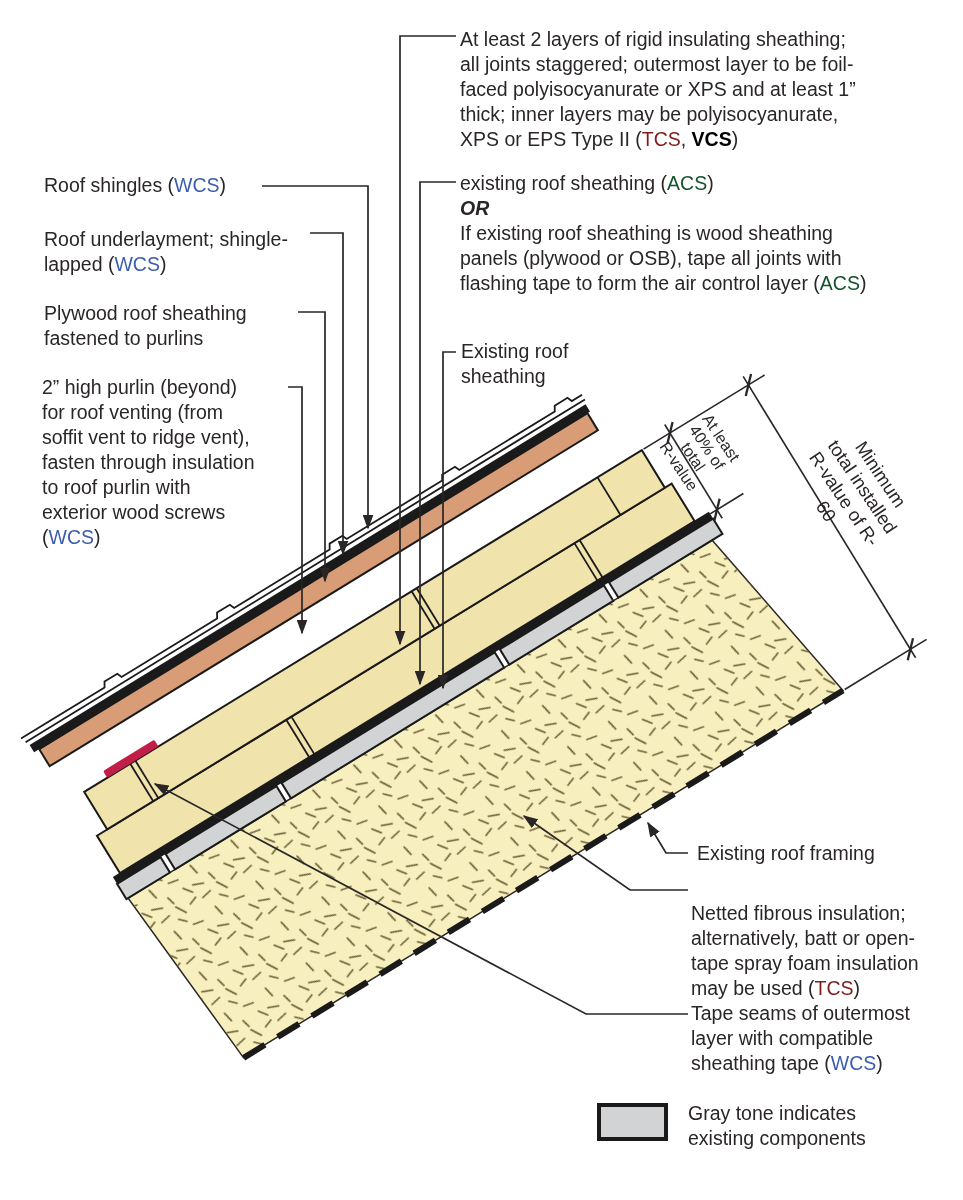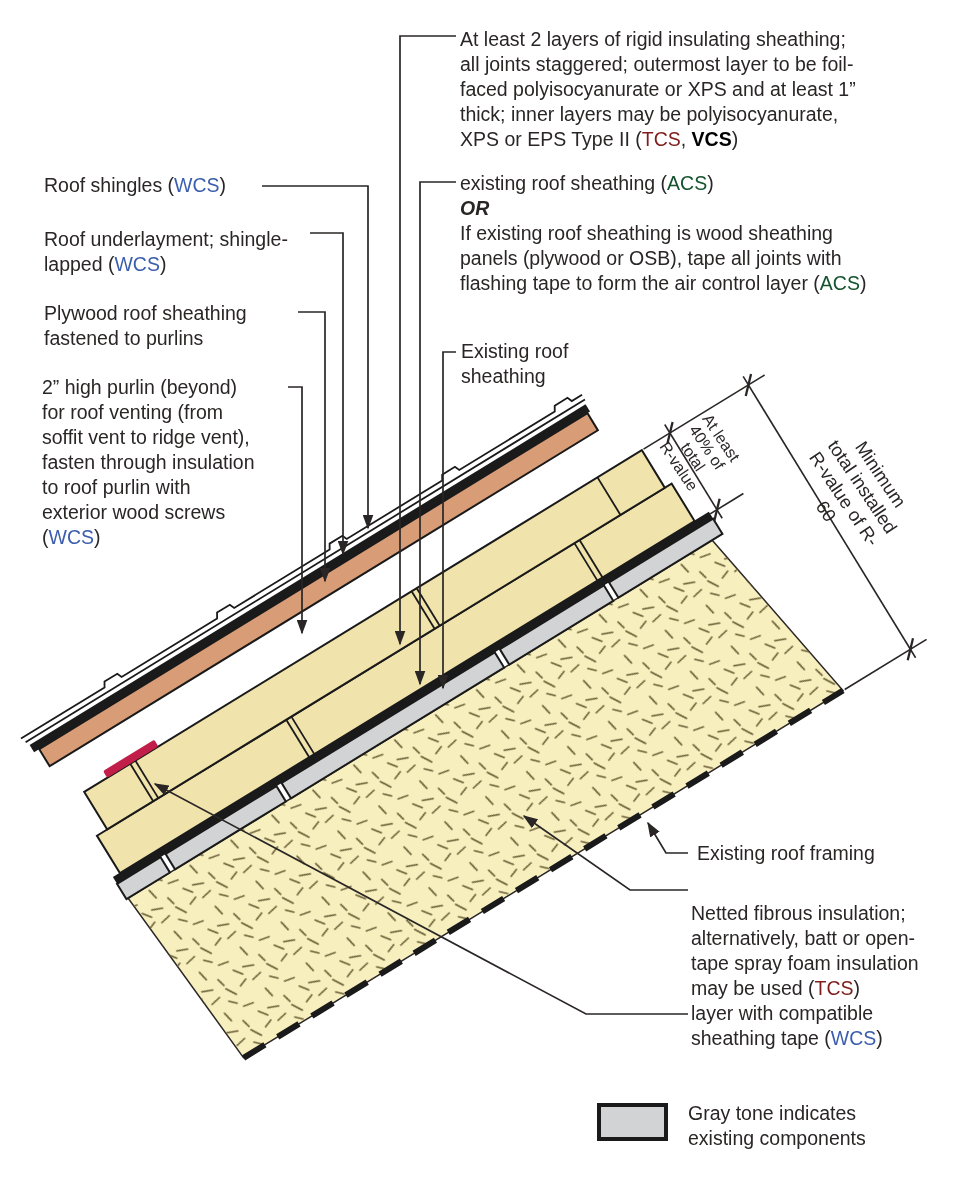--- a/index.html
+++ b/index.html
@@ -165,20 +165,21 @@
   <div class="ann" style="left:697px;top:841px;">
       <div class="line"><span>Existing roof framing</span></div>
     </div>
   <div class="ann" style="left:691px;top:878px;margin-top:23px;">
       <div class="line"><span>Netted fibrous insulation;</span></div>
       <div class="line"><span>alternatively, batt or open-</span></div>
       <div class="line"><span>tape spray foam insulation</span></div>
       <div class="line"><span>may be used (</span><span class="c-tcs">TCS</span><span>)</span></div>
     </div>
   <div class="ann" style="left:691px;top:1001px;">
+      <div class="line"><span>Tape seams of outermost</span></div>
       <div class="line"><span>layer with compatible</span></div>
       <div class="line"><span>sheathing tape (</span><span class="c-wcs">WCS</span><span>)</span></div>
     </div>
 
   <div class="dim-text dim-40" style="left:700px;top:452px;">
       <div class="line"><span>At least</span></div>
       <div class="line"><span>40% of</span></div>
       <div class="line"><span>total</span></div>
       <div class="line"><span>R-value</span></div>
     </div>

